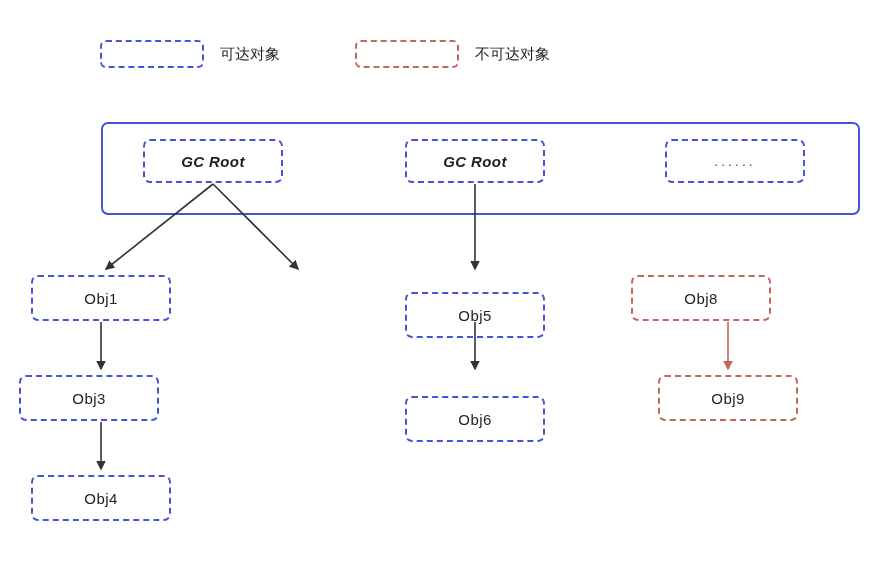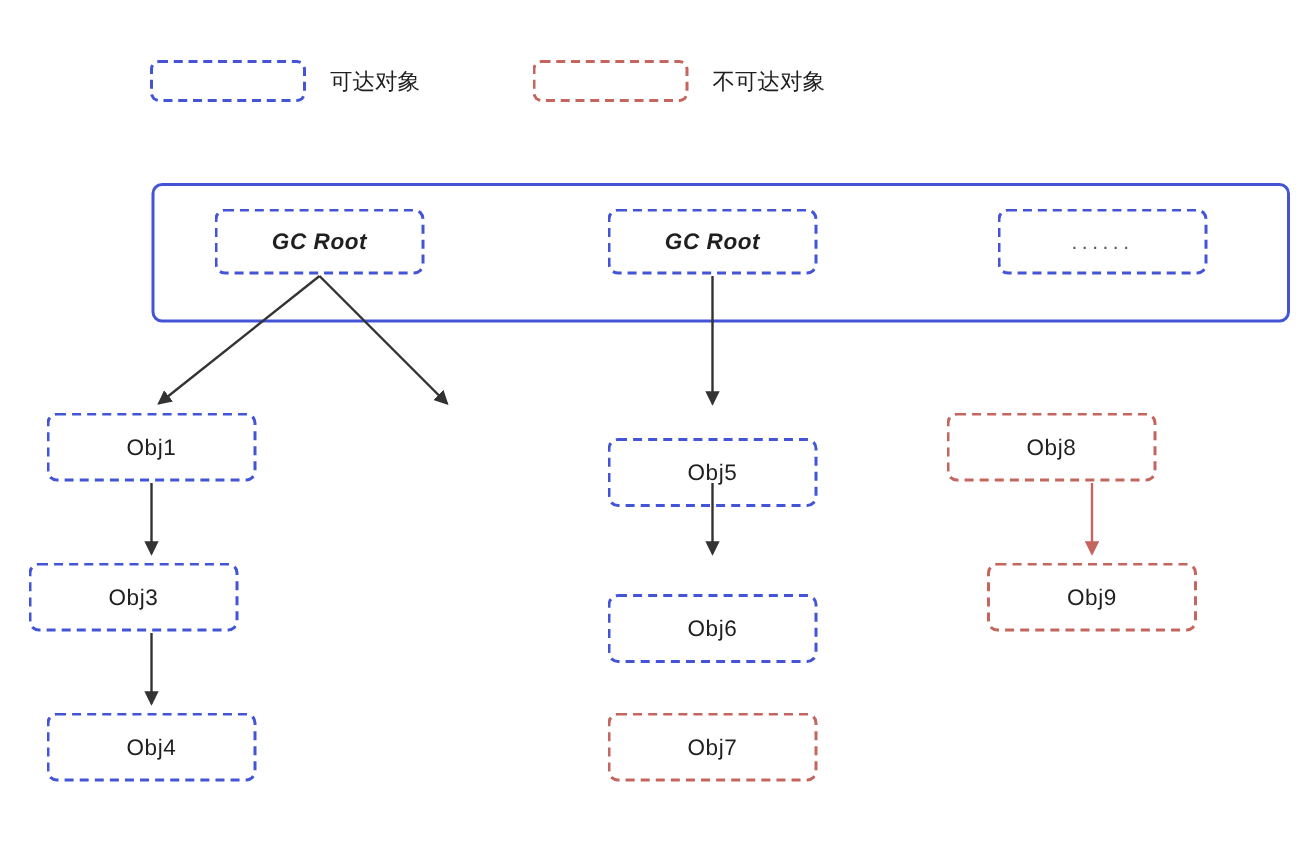--- a/index.html
+++ b/index.html
@@ -134,23 +134,20 @@
 
 
   <div class="node reachable" style="left:405px; top:292px; width:140px; height:46px;">
     <span>Obj5</span>
   </div>
 
   <div class="node reachable" style="left:405px; top:396px; width:140px; height:46px;">
     <span>Obj6</span>
   </div>
 
-  <div class="node unreachable" style="left:405px; top:475px; width:140px; height:46px;">
-    <span>Obj7</span>
-  </div>
 
   <div class="node unreachable" style="left:631px; top:275px; width:140px; height:46px;">
     <span>Obj8</span>
   </div>
 
   <div class="node unreachable" style="left:658px; top:375px; width:140px; height:46px;">
     <span>Obj9</span>
   </div>
 
   <svg id="edges" viewBox="0 0 875 572">

